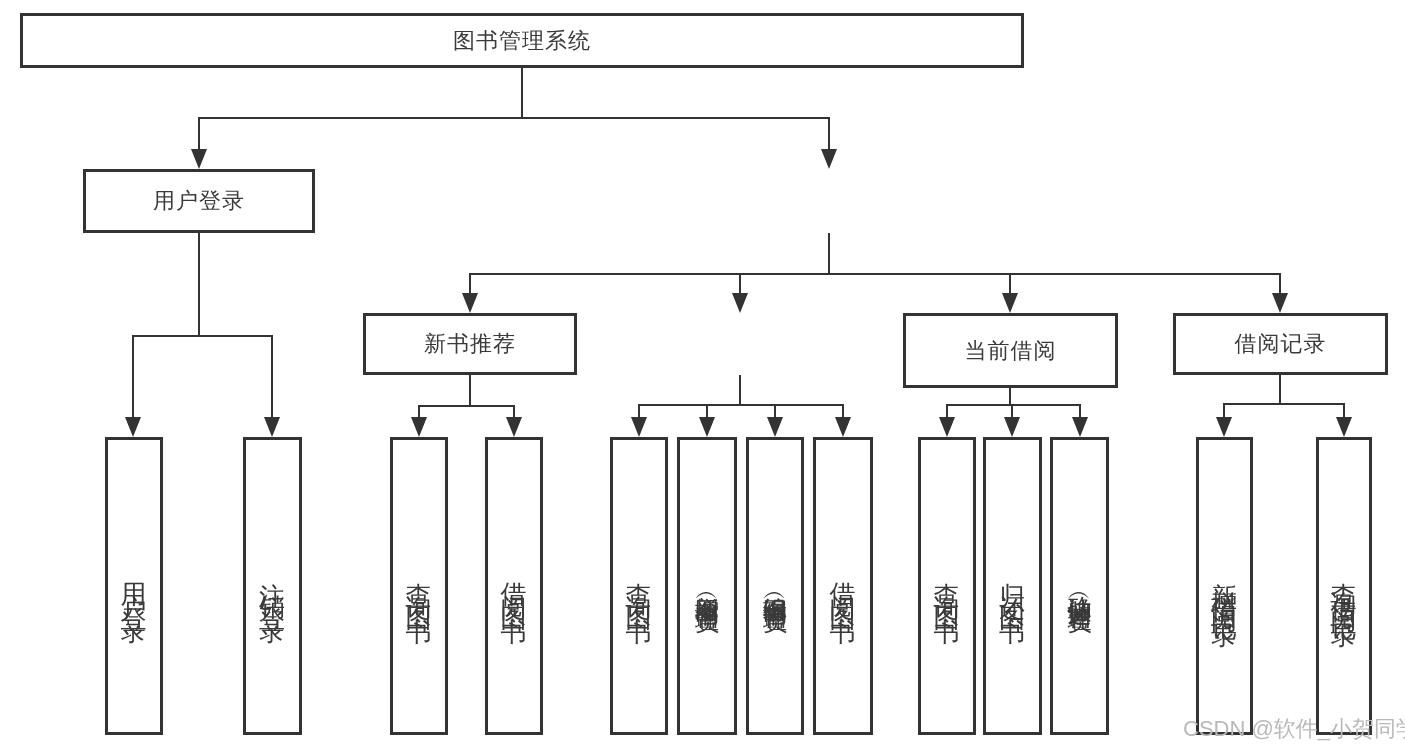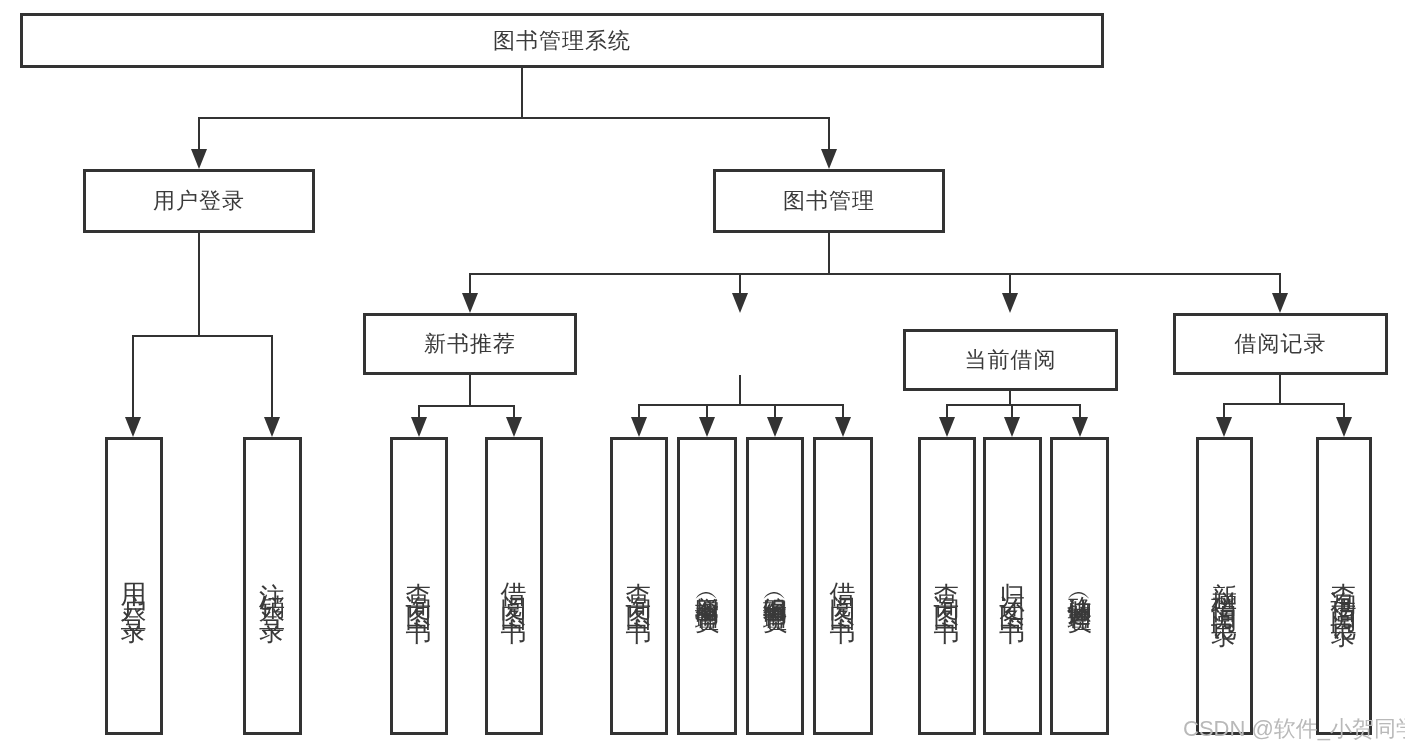--- a/index.html
+++ b/index.html
@@ -78,36 +78,33 @@
     color:var(--watermark);
     white-space:nowrap;
     z-index:3;
   }
 </style>
 </head>
 <body>
 
 <div class="canvas">
 
-  <div class="box" style="left:20px;top:13px;width:1084px;height:55px;">
+  <div class="box" style="left:20px;top:13px;width:1004px;height:55px;">
     <span>图书管理系统</span>
   </div>
 
   <div class="vline" style="left:521px;top:68px;height:51px;"></div>
   <div class="hline" style="left:198px;top:117px;width:632px;"></div>
   <div class="vline" style="left:198px;top:117px;height:48px;"></div>
   <div class="arrow" style="left:191px;top:149px;"></div>
   <div class="vline" style="left:828px;top:117px;height:48px;"></div>
   <div class="arrow" style="left:821px;top:149px;"></div>
 
   <div class="box" style="left:83px;top:169px;width:232px;height:64px;">
     <span>用户登录</span>
-  </div>
-  <div class="box" style="left:713px;top:169px;width:232px;height:64px;">
-    <span>图书管理</span>
   </div>
 
   <div class="vline" style="left:198px;top:233px;height:102px;"></div>
   <div class="hline" style="left:132px;top:335px;width:141px;"></div>
   <div class="vline" style="left:132px;top:335px;height:98px;"></div>
   <div class="arrow" style="left:125px;top:417px;"></div>
   <div class="vline" style="left:271px;top:335px;height:98px;"></div>
   <div class="arrow" style="left:264px;top:417px;"></div>
 
   <div class="vline" style="left:828px;top:233px;height:40px;"></div>
@@ -117,21 +114,21 @@
   <div class="vline" style="left:739px;top:273px;height:36px;"></div>
   <div class="arrow" style="left:732px;top:293px;"></div>
   <div class="vline" style="left:1009px;top:273px;height:36px;"></div>
   <div class="arrow" style="left:1002px;top:293px;"></div>
   <div class="vline" style="left:1279px;top:273px;height:36px;"></div>
   <div class="arrow" style="left:1272px;top:293px;"></div>
 
   <div class="box" style="left:363px;top:313px;width:214px;height:62px;text-align:center;">
     <span>新书推荐</span>
   </div>
-  <div class="box" style="left:903px;top:313px;width:215px;height:62px;margin-top:16px;">
+  <div class="box" style="left:903px;top:313px;width:215px;height:75px;">
     <span>当前借阅</span>
   </div>
   <div class="box" style="left:1173px;top:313px;width:215px;height:62px;">
     <span>借阅记录</span>
   </div>
 
   <div class="vline" style="left:469px;top:375px;height:30px;"></div>
   <div class="hline" style="left:418px;top:405px;width:97px;"></div>
   <div class="vline" style="left:418px;top:405px;height:28px;"></div>
   <div class="arrow" style="left:411px;top:417px;"></div>

